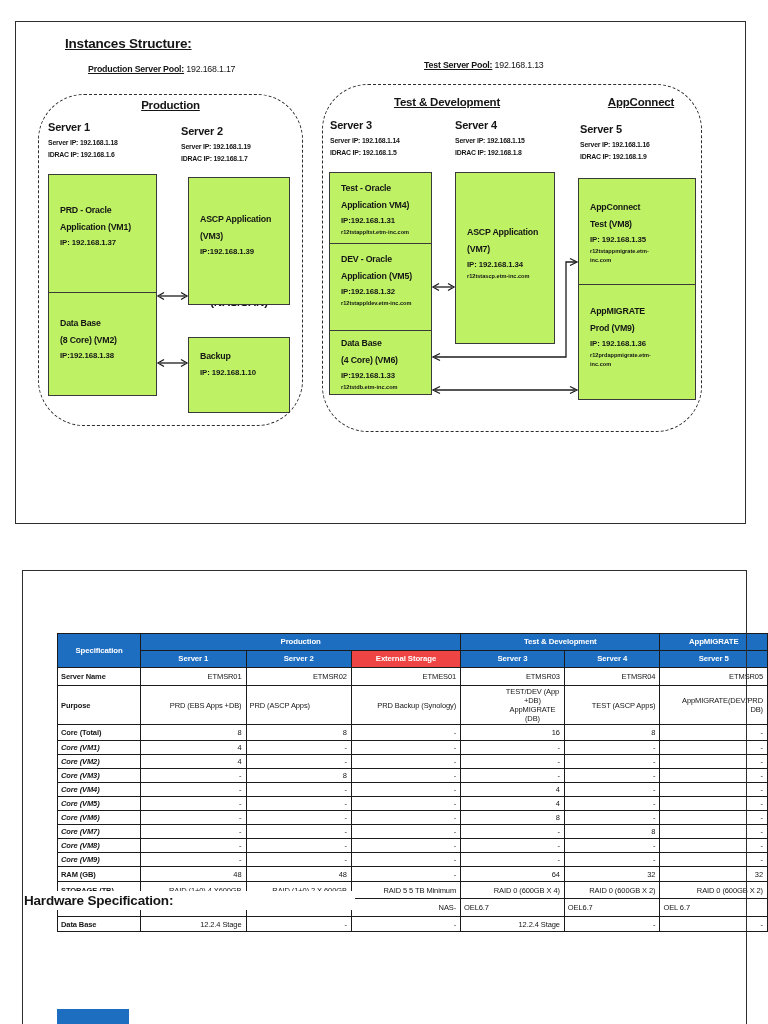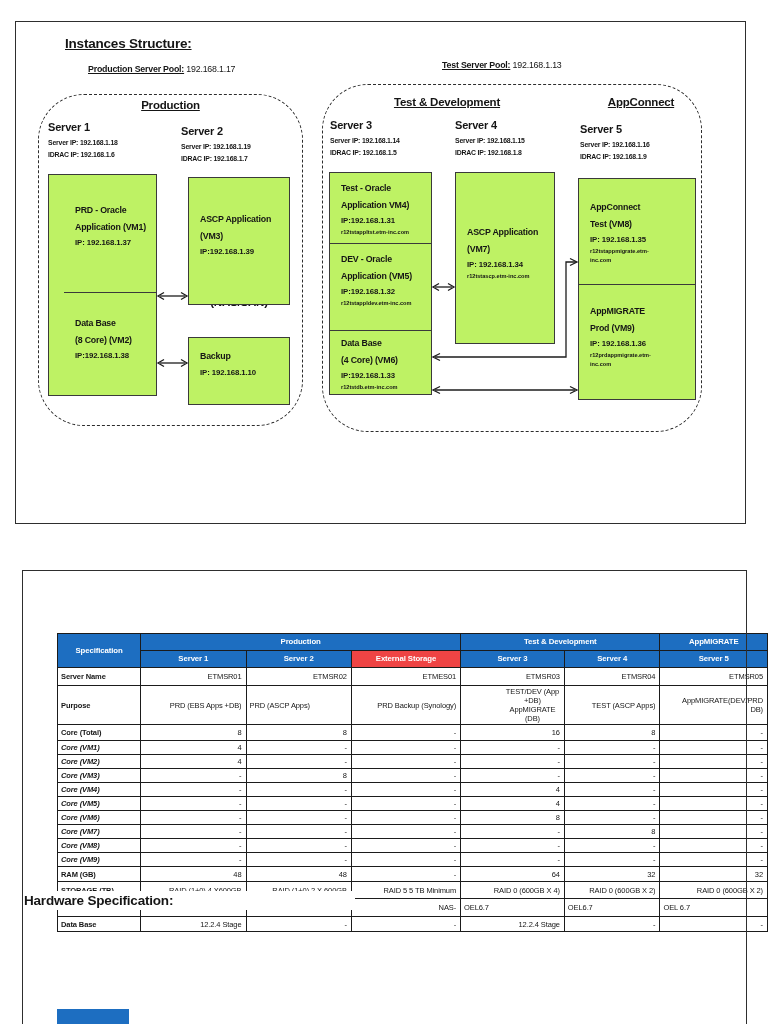--- a/index.html
+++ b/index.html
@@ -9,21 +9,21 @@
   
   .page-border{position:absolute;border:1.5px solid #2e2e2e;background:transparent;pointer-events:none;z-index:5;}
   #page1-border{left:15px;top:21px;width:729px;height:501px;}
   #page2-border{left:22px;top:570px;width:723px;height:470px;}
   
   .doc-h1{font-size:13.5px;font-weight:bold;text-decoration:underline;letter-spacing:-0.2px;}
   #p1-title{left:65px;top:36px;}
   .pool{font-size:8.8px;letter-spacing:-0.2px;}
   .pool .lab{font-weight:bold;text-decoration:underline;}
   #prod-pool{left:88px;top:64px;}
-  #test-pool{left:442px;top:60px;}
+  #test-pool{left:424px;top:60px;}
   .sect-title{font-size:11.5px;font-weight:bold;text-decoration:underline;letter-spacing:-0.2px;text-align:center;}
   #prod-title{left:38px;top:99px;width:265px;}
   #td-title{left:352px;top:96px;width:190px;}
   #ac-title{left:586px;top:96px;width:110px;}
   
   .dashed{position:absolute;border:1.6px dashed #2c2c2c;border-radius:46px;z-index:0;}
   #prod-rect{left:38px;top:94px;width:263px;height:330px;}
   #td-rect{left:322px;top:84px;width:378px;height:346px;}
   
   .srv{position:absolute;letter-spacing:-0.2px;}
@@ -31,27 +31,27 @@
   .srv-ip{font-size:6.9px;font-weight:bold;line-height:11.5px;}
   #srv1{left:48px;top:121px;} #srv2{left:181px;top:125px;}
   #srv3{left:330px;top:119px;} #srv4{left:455px;top:119px;} #srv5{left:580px;top:123px;}
   
   .obox{position:absolute;border:1.6px solid #3a3a3a;background:#bef264;z-index:1;box-sizing:border-box;}
   .osec{box-sizing:border-box;padding-left:11px;overflow:hidden;}
   .osec.divide{border-bottom:1.4px solid #3a3a3a;}
   .bl{font-size:8.8px;font-weight:bold;line-height:16.5px;letter-spacing:-0.2px;white-space:nowrap;}
   .bip{font-size:7.8px;font-weight:bold;line-height:15px;letter-spacing:-0.1px;white-space:nowrap;}
   .bhost{font-size:5.6px;font-weight:bold;line-height:9px;letter-spacing:0;}
-  #box-s1{left:48px;top:174px;width:109px;height:222px;padding-left:15px;}
+  #box-s1{left:48px;top:174px;width:109px;height:222px;}
   #sec-vm1{height:118px;padding-top:27px;}
   #sec-vm2{height:99px;padding-top:22px;}
   #box-vm3{left:188px;top:177px;width:102px;height:128px;}
   #box-vm3 .osec{padding-top:33px;}
   #nas-label{left:188px;top:296px;width:102px;font-size:11.5px;font-weight:bold;text-align:center;letter-spacing:-0.2px;}
-  #box-backup{left:188px;top:337px;width:102px;height:68px;}
+  #box-backup{left:188px;top:337px;width:102px;height:76px;}
   #box-backup .osec{padding-top:10px;}
   #box-s3{left:329px;top:172px;width:103px;height:223px;}
   #sec-vm4{height:71px;padding-top:7px;}
   #sec-vm5{height:87px;padding-top:7px;}
   #sec-vm6{height:60px;padding-top:4px;}
   #box-vm7{left:455px;top:172px;width:100px;height:172px;}
   #box-vm7 .osec{padding-top:51px;}
   #box-s5{left:578px;top:178px;width:118px;height:222px;}
   #sec-vm8{height:106px;padding-top:20px;}
   #sec-vm9{height:113px;padding-top:18px;}

